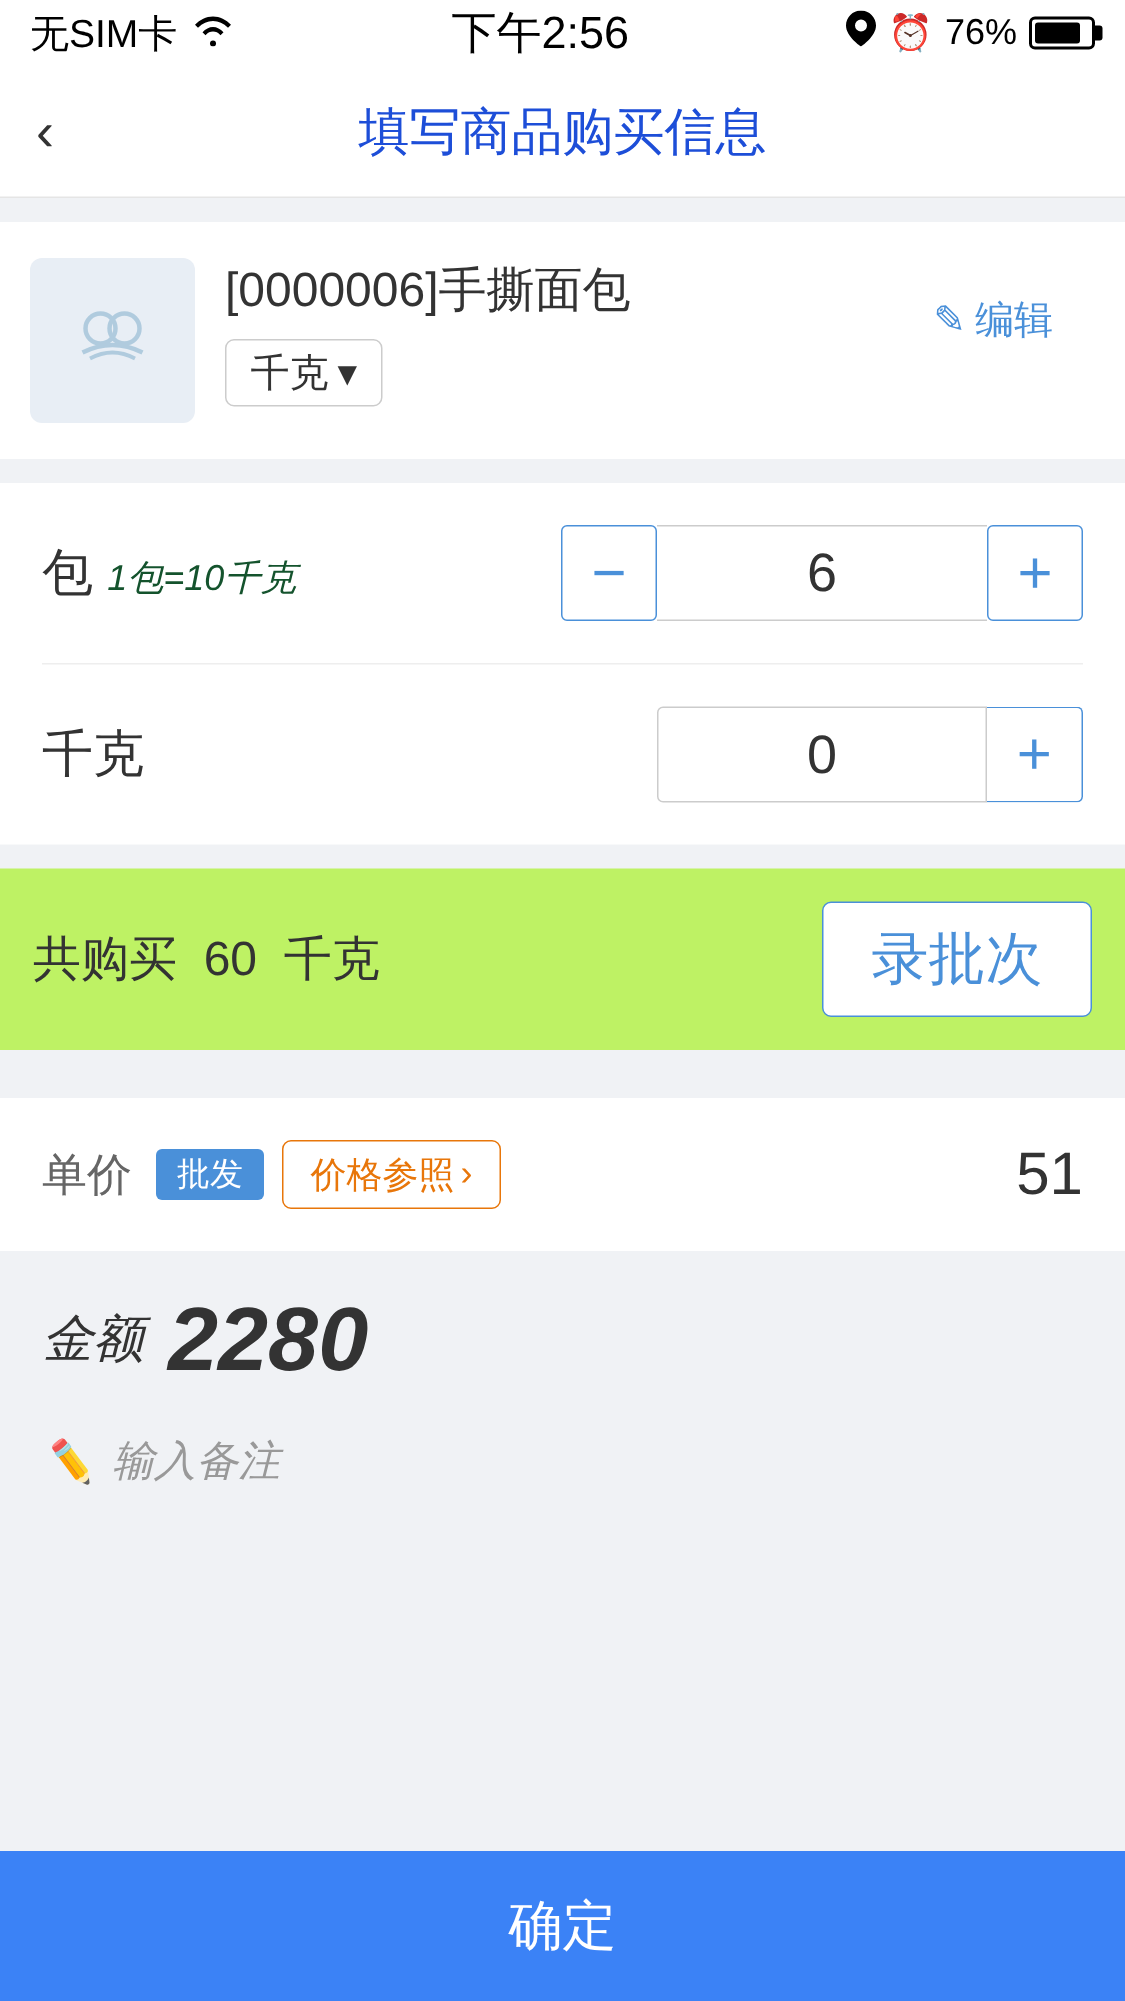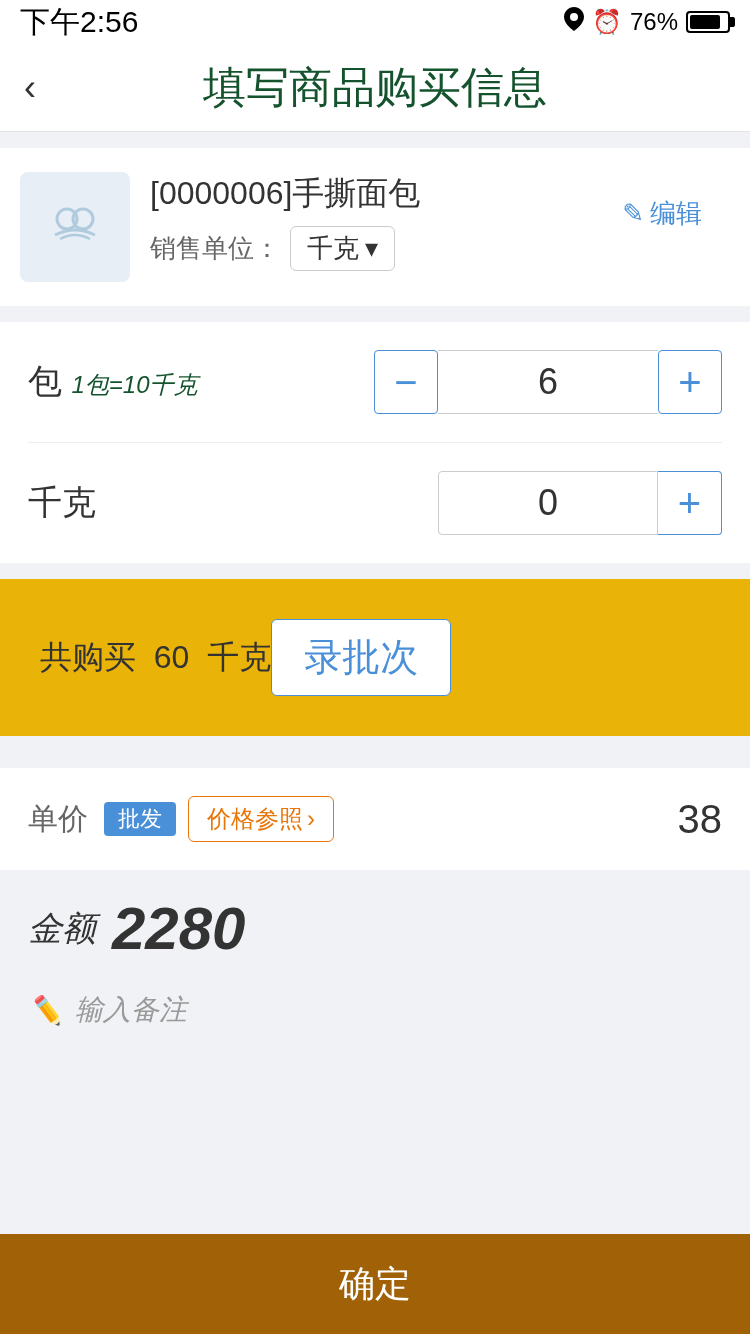--- a/index.html
+++ b/index.html
@@ -84,23 +84,23 @@
       border-bottom: 1px solid #e5e5e5;
     }
     .nav-back {
       position: absolute;
       left: 24px;
       font-size: 36px;
       color: #333;
       cursor: pointer;
     }
     .nav-title {
-      font-size: 43px;
-      font-weight: 500;
-      color: #14532d;
+      font-size: 34px;
+      font-weight: 500;
+      color: #1d4ed8;
     }
 
     
     .product-card {
       background: #fff;
       padding: 24px 20px;
       display: flex;
       align-items: flex-start;
       gap: 20px;
       margin-top: 16px;
@@ -235,24 +235,25 @@
       border: 1.5px solid #ccc;
       text-align: center;
       font-size: 36px;
       color: #333;
       outline: none;
       border-radius: 4px 0 0 4px;
     }
 
     
     .total-section {
-      background: #eab308;
-      padding: 40px;
-      display: flex;
-      align-items: center;
+      background: #bef264;
+      padding: 22px;
+      display: flex;
+      align-items: center;
+      justify-content: space-between;
       margin-top: 16px;
     }
     .total-label {
       font-size: 32px;
       color: #333;
     }
     .batch-btn {
       border: 1.5px solid #4a90d9;
       color: #4a90d9;
       background: #fff;
@@ -342,37 +343,47 @@
     
     .empty-space {
       flex: 1;
       background: #f0f2f5;
     }
 
     
     .bottom-bar {
       width: 100%;
       height: 100px;
-      background: #a16207;
+      background: #3b82f6;
       display: flex;
       align-items: center;
       justify-content: center;
       cursor: pointer;
       flex-shrink: 0;
     }
     .confirm-btn-text {
       font-size: 36px;
       color: #fff;
       font-weight: 500;
     }
   </style>
 </head>
 <body>
 
 <div class="status-bar">
+  <div class="status-left">
+    <span>无SIM卡</span>
+    <span>
+      <svg width="28" height="22" viewBox="0 0 28 22" fill="none">
+        <path d="M14 18a2 2 0 1 1 0 4 2 2 0 0 1 0-4z" fill="#000"></path>
+        <path d="M7 12.5C9.1 10.3 11.4 9 14 9s4.9 1.3 7 3.5l-2 2C17.5 12.7 15.8 12 14 12s-3.5.7-5 2.5l-2-2z" fill="#000"></path>
+        <path d="M2 7.5C5.3 4.1 9.4 2 14 2s8.7 2.1 12 5.5l-2 2C21 6.6 17.7 5 14 5S7 6.6 4 9.5l-2-2z" fill="#000"></path>
+      </svg>
+    </span>
+  </div>
   <div class="status-center">下午2:56</div>
   <div class="status-right">
     <span>
       <svg width="20" height="24" viewBox="0 0 20 24" fill="none">
         <path d="M10 0C4.5 0 0 4.5 0 10c0 7.5 10 14 10 14s10-6.5 10-14C20 4.5 15.5 0 10 0zm0 14a4 4 0 1 1 0-8 4 4 0 0 1 0 8z" fill="#000"></path>
       </svg>
     </span>
     <span>⏰</span>
     <span>76%</span>
     <span class="battery-icon">
@@ -394,21 +405,20 @@
         <circle cx="38" cy="22" r="10" stroke="#7aaac8" stroke-width="3" fill="none"></circle>
         <path d="M10 38 Q30 28 50 38" stroke="#7aaac8" stroke-width="3" fill="none"></path>
         <path d="M15 42 Q30 34 45 42" stroke="#7aaac8" stroke-width="2.5" fill="none"></path>
       </svg>
     </div>
     <div class="product-info">
       <div class="product-name">
         <span>[0000006]</span><span>手撕面包</span>
       </div>
       <div class="product-unit-row">
-        <span>销售单位：</span>
         <div class="unit-select">
           <span>千克</span>
           <span>▾</span>
         </div>
       </div>
     </div>
     <div class="edit-btn">
       <span>✎</span>
       <span>编辑</span>
     </div>
@@ -451,21 +461,21 @@
 
 <div class="section-sep"></div>
 
 <div class="price-section">
   <span class="price-label">单价</span>
   <span class="price-tag-batch">批发</span>
   <button class="price-ref-btn">
     <span>价格参照</span>
     <span>›</span>
   </button>
-  <span class="price-value">38</span>
+  <span class="price-value">51</span>
 </div>
 
 <div class="amount-section">
   <div class="amount-row">
     <span class="amount-label">金额</span>
     <span class="amount-value">2280</span>
   </div>
   <div class="note-row">
     <span class="note-icon">✏️</span>
     <span class="note-text">输入备注</span>

